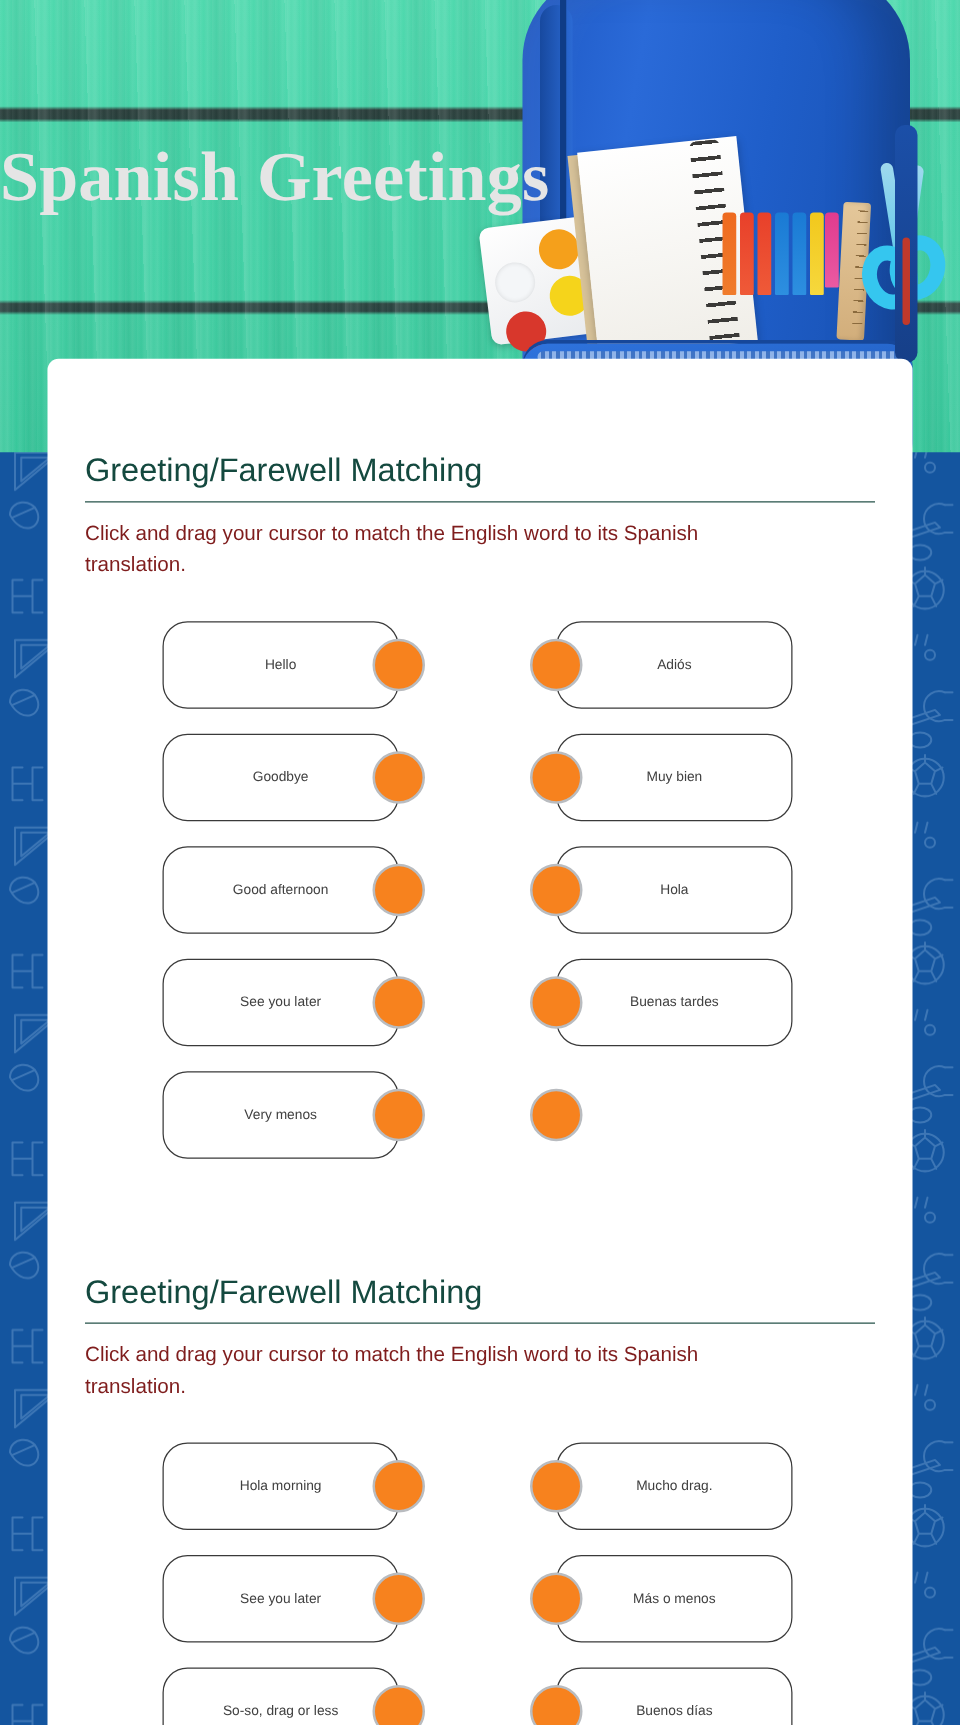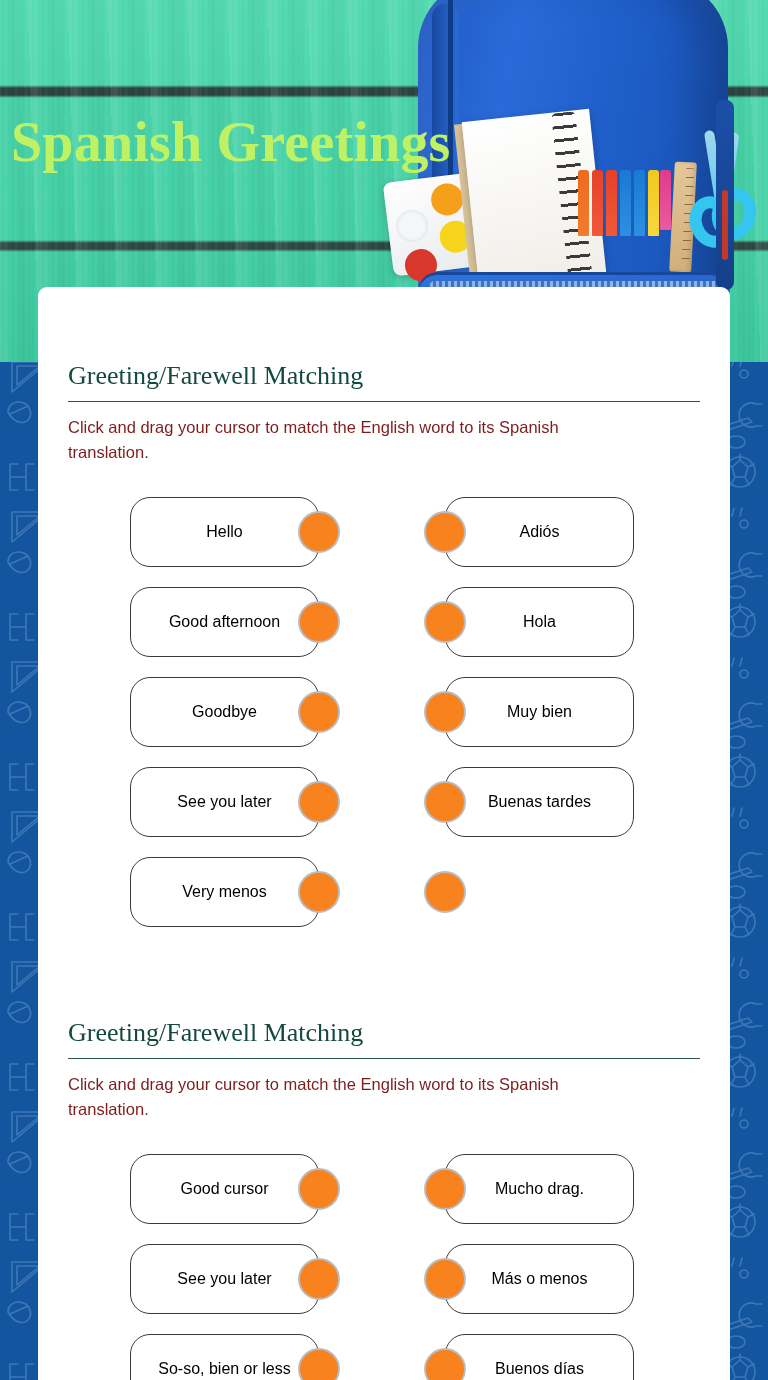--- a/index.html
+++ b/index.html
@@ -251,23 +251,23 @@
 
   
   .hero-title {
     position: absolute;
     left: 0; top: 108px;
     width: 560px;
     z-index: 3;
     font-family: "Liberation Serif", serif;
     font-size: 56px;
     line-height: 68px;
-    color: #bef264;
+    color: #e5e5e5;
     letter-spacing: 0.2px;
-    padding-left: 11px;
+    padding-left: 0px;
   }
   .hero-title span { display: block; white-space: pre; }
 
   
   .content-card {
     position: absolute;
     left: 38px;
     top: 287px;
     width: 692px;
     min-height: 1093px;
@@ -275,21 +275,21 @@
     border-radius: 9px 9px 0 0;
     z-index: 5;
     padding: 0 30px;
   }
 
   .section { padding-top: 0; }
   .section.first { padding-top: 73px; }
   .section.second { padding-top: 80px; }
 
   .section-title {
-    font-family: Liberation Serif, serif;
+    font-family: Liberation Sans, sans-serif;
     font-size: 26px;
     line-height: 32px;
     color: #14493f;
     font-weight: 400;
     padding-bottom: 9px;
   }
   .section-rule {
     height: 1px;
     background: #26534a;
     width: 100%;
@@ -318,23 +318,23 @@
     background: #fff;
     display: flex;
     align-items: center;
     justify-content: center;
     padding: 0 14px;
   }
   .match-card.left  { left: 62px;  width: 189px; }
   .match-card.right { left: 377px; width: 189px; }
 
   .match-label {
-    font-size: 16px;
+    font-size: 11px;
     line-height: 22px;
-    color: #000000;
+    color: #404040;
     text-align: center;
   }
 
   .dot {
     position: absolute;
     width: 42px;
     height: 42px;
     border-radius: 50%;
     background: #F7821E;
     border: 2px solid #b9bcc0;
@@ -442,36 +442,36 @@
         </div>
         <div class="dot on-left-card"></div>
         <div class="match-card right">
           <span class="match-label">Adiós</span>
         </div>
         <div class="dot on-right-card"></div>
       </div>
 
       <div class="pair-row">
         <div class="match-card left">
+          <span class="match-label">Goodbye</span>
+        </div>
+        <div class="dot on-left-card"></div>
+        <div class="match-card right">
+          <span class="match-label">Muy bien</span>
+        </div>
+        <div class="dot on-right-card"></div>
+      </div>
+
+      <div class="pair-row">
+        <div class="match-card left">
           <span class="match-label">Good afternoon</span>
         </div>
         <div class="dot on-left-card"></div>
         <div class="match-card right">
           <span class="match-label">Hola</span>
-        </div>
-        <div class="dot on-right-card"></div>
-      </div>
-
-      <div class="pair-row">
-        <div class="match-card left">
-          <span class="match-label">Goodbye</span>
-        </div>
-        <div class="dot on-left-card"></div>
-        <div class="match-card right">
-          <span class="match-label">Muy bien</span>
         </div>
         <div class="dot on-right-card"></div>
       </div>
 
       <div class="pair-row">
         <div class="match-card left">
           <span class="match-label">See you later</span>
         </div>
         <div class="dot on-left-card"></div>
         <div class="match-card right">
@@ -493,21 +493,21 @@
 
   <section class="section second">
     <h2 class="section-title">Greeting/Farewell Matching</h2>
     <div class="section-rule"></div>
     <p class="section-desc">Click and drag your cursor to match the English word to its Spanish translation.</p>
 
     <div class="pairs">
 
       <div class="pair-row">
         <div class="match-card left">
-          <span class="match-label">Good cursor</span>
+          <span class="match-label">Hola morning</span>
         </div>
         <div class="dot on-left-card"></div>
         <div class="match-card right">
           <span class="match-label">Mucho drag.</span>
         </div>
         <div class="dot on-right-card"></div>
       </div>
 
       <div class="pair-row">
         <div class="match-card left">
@@ -515,21 +515,21 @@
         </div>
         <div class="dot on-left-card"></div>
         <div class="match-card right">
           <span class="match-label">Más o menos</span>
         </div>
         <div class="dot on-right-card"></div>
       </div>
 
       <div class="pair-row">
         <div class="match-card left">
-          <span class="match-label">So-so, bien or less</span>
+          <span class="match-label">So-so, drag or less</span>
         </div>
         <div class="dot on-left-card"></div>
         <div class="match-card right">
           <span class="match-label">Buenos días</span>
         </div>
         <div class="dot on-right-card"></div>
       </div>
 
     </div>
   </section>

